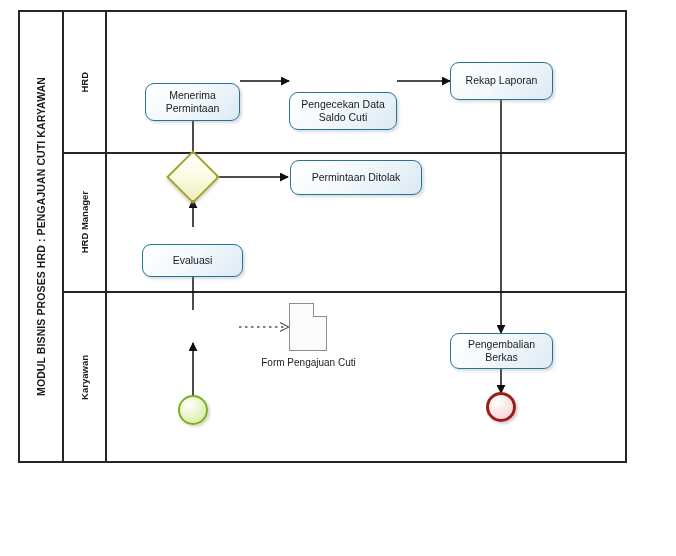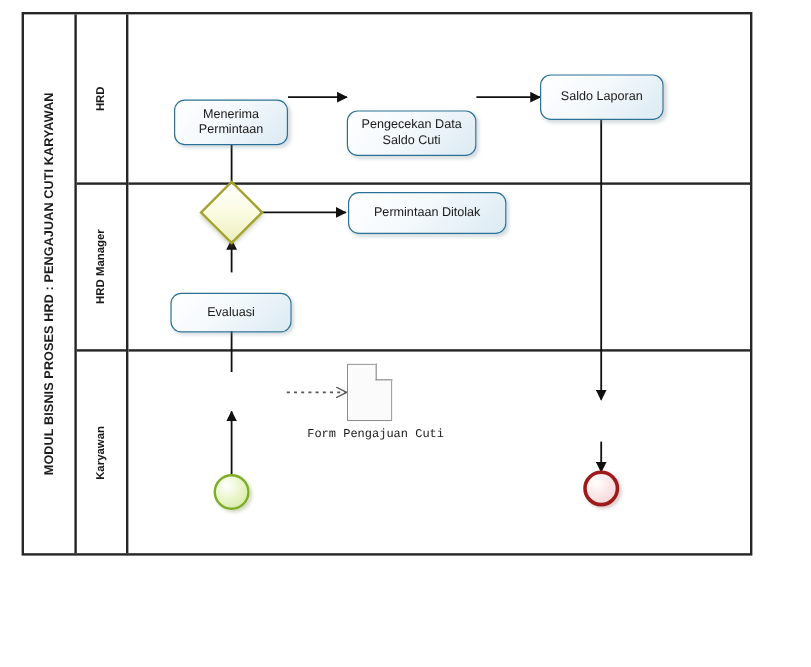--- a/index.html
+++ b/index.html
@@ -275,39 +275,42 @@
 
   <div class="task" style="left:145px; top:62px; width:95px; height:38px;margin-top:21px;">
     <span>Menerima Permintaan</span>
   </div>
 
   <div class="task" style="left:289px; top:62px; width:108px; height:38px;margin-top:30px;">
     <span>Pengecekan Data Saldo Cuti</span>
   </div>
 
   <div class="task" style="left:450px; top:62px; width:103px; height:38px;">
-    <span>Saldo Laporan</span>
+    <span>Rekap Laporan</span>
   </div>
 
   <div class="task" style="left:290px; top:160px; width:132px; height:35px;">
     <span>Permintaan Ditolak</span>
   </div>
 
   <div class="task" style="left:142px; top:244px; width:101px; height:33px;">
     <span>Evaluasi</span>
   </div>
 
 
+  <div class="task" style="left:450px; top:333px; width:103px; height:36px;">
+    <span>Pengembalian Berkas</span>
+  </div>
 
   <div class="gateway" style="left:174px; top:158px;"></div>
 
   <div class="event start" style="left:178px; top:395px;"></div>
 
   <div class="event end" style="left:486px; top:392px;"></div>
 
   <div class="data-object" style="left:289px; top:303px;">
     <div class="sheet"></div>
     <div class="fold"></div>
   </div>
-  <div class="data-label" style="left:256px; top:357px; width:105px;font-family:Liberation Mono, monospace;">Form Pengajuan Cuti</div>
+  <div class="data-label" style="left:256px; top:357px; width:105px;">Form Pengajuan Cuti</div>
 
 
 </div>
 
 </body></html>

